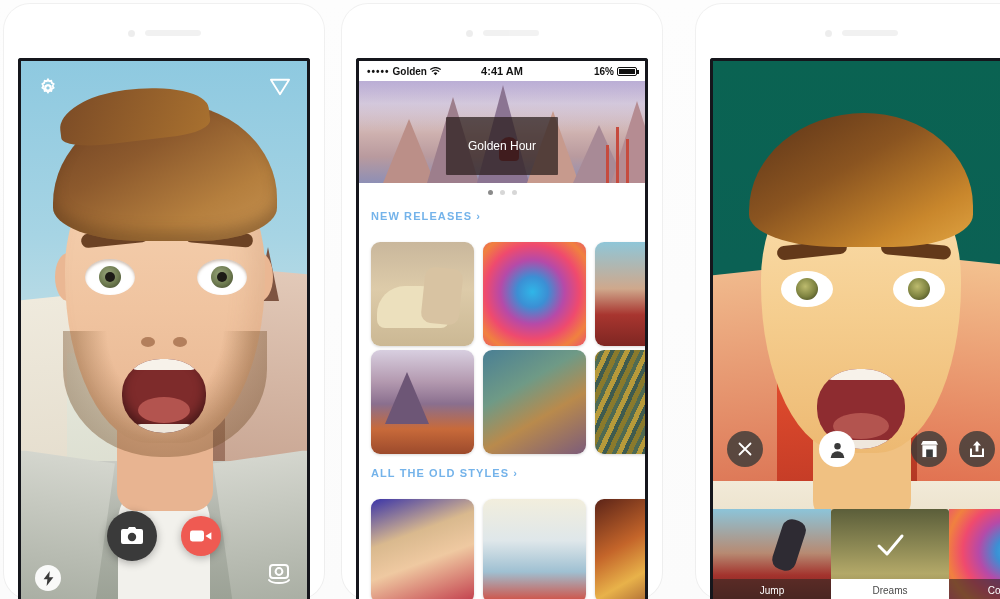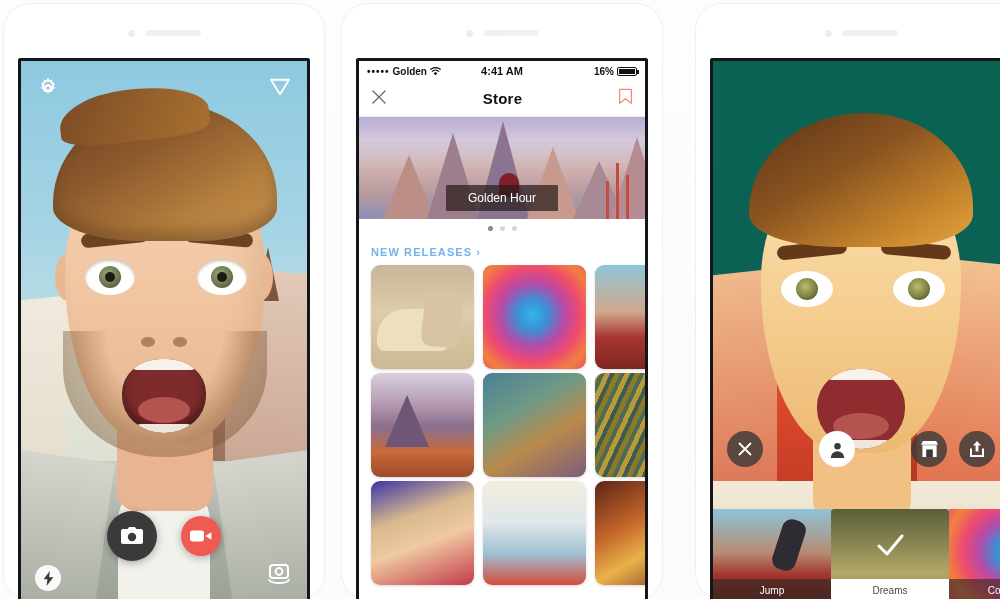--- a/index.html
+++ b/index.html
@@ -195,27 +195,27 @@
   .pk.b { left: 68px;  border-bottom: 86px solid #9d7e8c; }
   .pk.c { left: 118px; border-bottom: 98px solid #8b7492; }
   .pk.d { left: 168px; border-bottom: 72px solid #c79a8d; }
   .pk.e { left: 214px; border-bottom: 58px solid #a88a96; }
   .pk.f { left: 252px; border-bottom: 82px solid #b58c92; }
   .mast { position: absolute; bottom: 0; width: 3px; background: #c64b3e; }
   .hero-hood { position: absolute; left: 140px; bottom: 22px; width: 20px; height: 24px; background: #7e1f2a; border-radius: 10px 10px 4px 4px; }
   .hero-label {
     position: absolute; left: 50%; transform: translateX(-50%); bottom: 8px;
     background: rgba(40,28,26,.72); color: #fff;
-    padding: 6px 22px; font-size: 12px; border-radius: 1px;
+    padding: 22px 22px; font-size: 12px; border-radius: 1px;
   }
   .pager { height: 18px; display: flex; align-items: center; justify-content: center; gap: 7px; background: #fff; }
   .pdot { width: 5px; height: 5px; border-radius: 50%; background: #d7d7d7; }
   .pdot.on { background: #8a8a8a; }
   .sec-head {
-    padding: 9px 12px 7px; font-size: 11px; font-weight: bold;
+    padding: 9px 12px 20px; font-size: 11px; font-weight: bold;
     color: #74b3ea; letter-spacing: 1.1px;
   }
   .sec-head .arr { font-weight: bold; margin-left: 4px; }
   .row { display: flex; gap: 9px; padding: 0 12px 4px; }
   .card { width: 103px; height: 104px; border-radius: 9px; overflow: hidden; flex: 0 0 auto; box-shadow: 0 1px 3px rgba(0,0,0,.16); position: relative; }
 
   
   .art-car   { background: linear-gradient(180deg,#c9b79c 0%, #ddcba9 45%, #cbb894 100%); }
   .art-car:before { content:''; position:absolute; left:6px; bottom:18px; width:72px; height:42px; background:#ece0bd; border-radius:28px 28px 8px 8px; }
   .art-car:after  { content:''; position:absolute; left:52px; bottom:22px; width:38px; height:56px; background:#d8c3a2; border-radius:10px; transform:rotate(6deg); }
@@ -422,33 +422,20 @@
           </span>
           <span class="sb-center">4:41 AM</span>
           <span class="sb-right">
             <span>16%</span>
             <span class="battery">
                 <i></i>
               </span>
           </span>
         </div>
 
-        <div class="navbar">
-          <span>
-            <svg width="16" height="16" viewBox="0 0 16 16">
-              <path d="M1.5 1.5 L14.5 14.5 M14.5 1.5 L1.5 14.5" stroke="#6e6e6e" stroke-width="1.4" fill="none"></path>
-            </svg>
-          </span>
-          <span class="nav-title">Store</span>
-          <span>
-            <svg width="15" height="17" viewBox="0 0 15 17">
-              <path d="M1.6 1.3 h11.8 v14 L7.5 10.8 L1.6 15.3 z" fill="none" stroke="#f08a7a" stroke-width="1.3" stroke-linejoin="round"></path>
-            </svg>
-          </span>
-        </div>
 
         <div class="hero">
           <div class="hero-img">
             <span class="pk a"></span>
               <span class="pk b"></span>
               <span class="pk c"></span>
             <span class="pk d"></span>
               <span class="pk e"></span>
               <span class="pk f"></span>
             <span class="mast" style="right:26px;height:56px"></span>
@@ -473,20 +460,23 @@
           <div class="card art-rose"></div>
           <div class="card art-skate"></div>
         </div>
 
         <div class="row">
           <div class="card art-mtn"></div>
           <div class="card art-bub"></div>
           <div class="card art-crowd"></div>
         </div>
 
+        <div class="sec-head">
+          <span>ALL THE OLD STYLES</span><span class="arr">›</span>
+        </div>
         <div class="row">
           <div class="card art-pop"></div>
           <div class="card art-wave"></div>
           <div class="card art-fire"></div>
         </div>
 
       </div>
     </div>
   </div>
 

